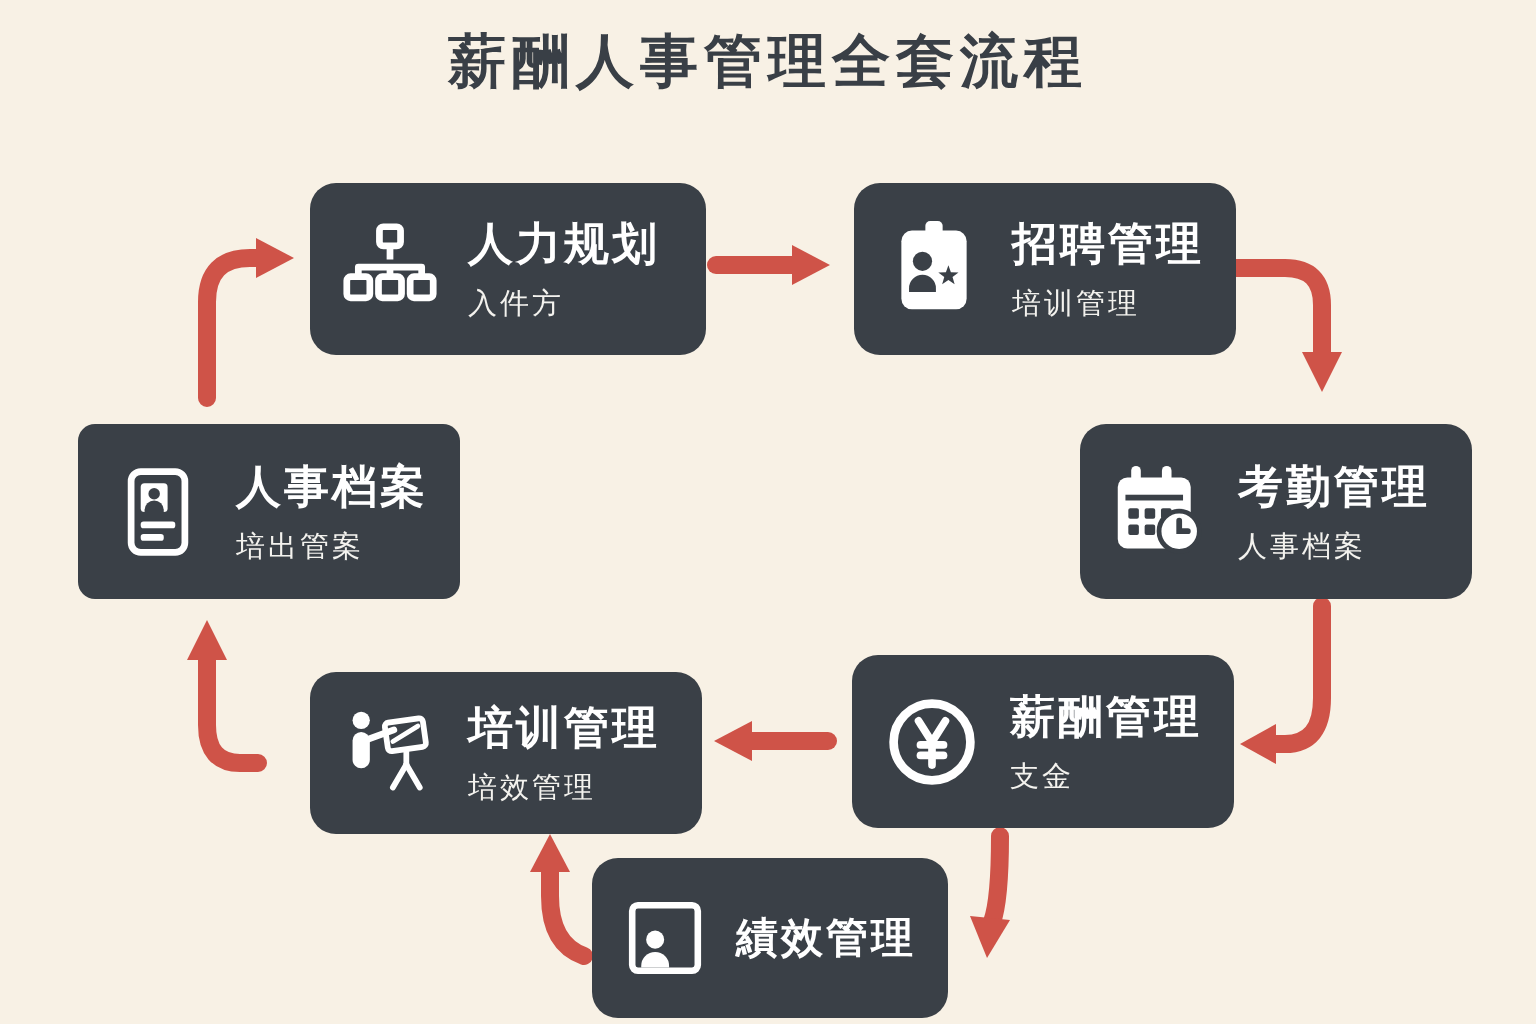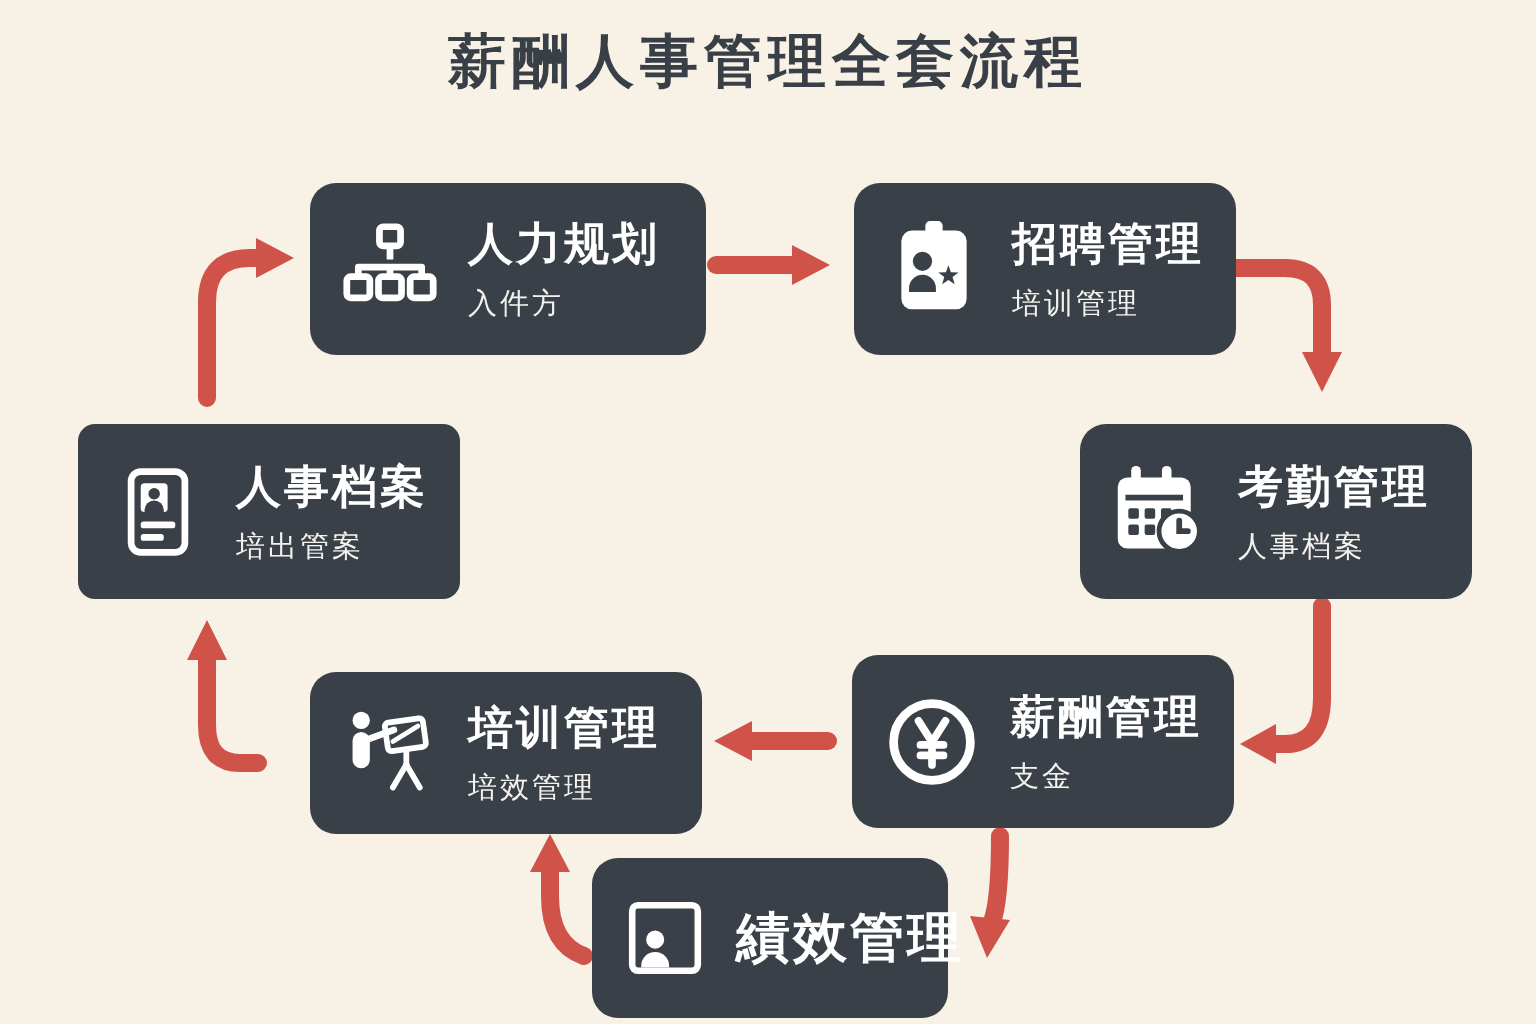--- a/index.html
+++ b/index.html
@@ -24,21 +24,21 @@
   .t{font-size:45px;font-weight:700;letter-spacing:3px;white-space:nowrap;}
   .s{font-size:29px;font-weight:500;letter-spacing:3px;color:#f3f2ee;white-space:nowrap;}
   .s:empty{display:none;}
 
   .n1{left:310px;top:183px;width:396px;height:172px;}
   .n2{left:836px;top:183px;width:382px;height:172px;margin-left:18px;}
   .n3{left:1080px;top:424px;width:392px;height:175px;}
   .n4{left:836px;top:655px;width:382px;height:173px;margin-left:16px;}
   .n5{left:592px;top:858px;width:356px;height:160px;}
   .n5 .icon svg{width:82px;height:82px;}
-  .n5 .t{font-size:54px;}
+  .n5 .t{font-size:42px;}
   .n6{left:310px;top:672px;width:392px;height:162px;}
   .n7{left:78px;top:424px;width:382px;height:175px;border-radius:17px;}
 
   .w-stroke{stroke:#ffffff;fill:none;}
   .w-fill{fill:#ffffff;}
   .b-fill{fill:var(--box);}
   .b-stroke{stroke:var(--box);fill:none;}
 </style>
 </head>
 <body>

